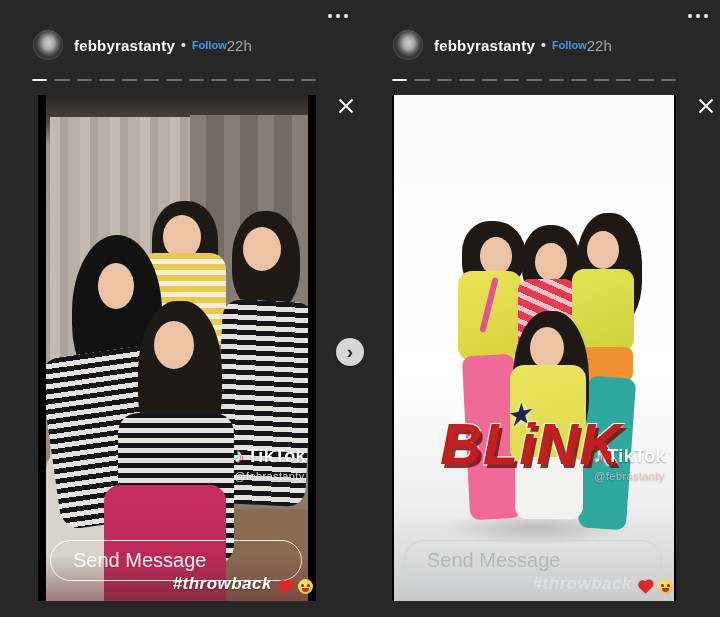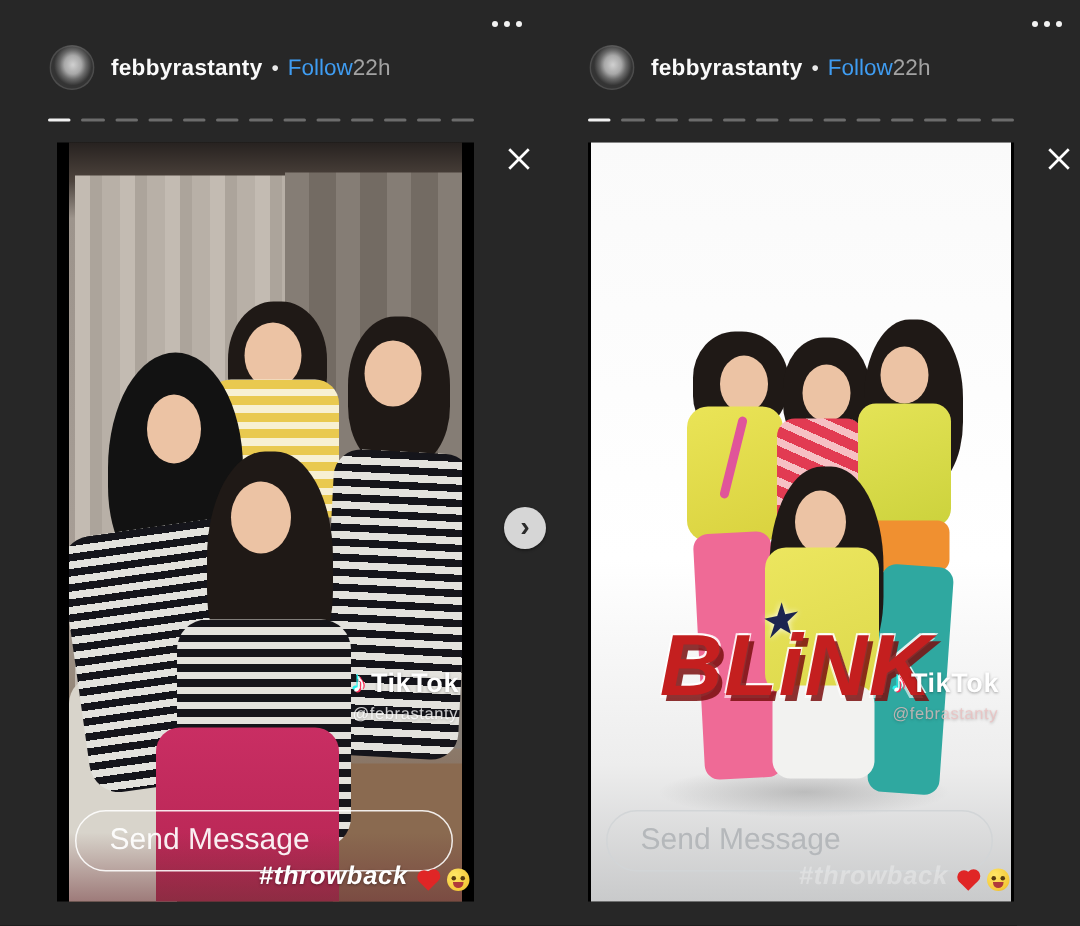--- a/index.html
+++ b/index.html
@@ -12,21 +12,21 @@
   .story--dark  { left:0; }
   .story--light { left:360px; }
 
   
   .header { position:absolute; left:33px; top:30px; right:40px; height:30px; display:flex; align-items:center; }
   .avatar { width:30px; height:30px; border-radius:50%; flex:0 0 30px;
             background: radial-gradient(ellipse 42% 46% at 52% 44%, #d0d0d0 0%, #a8a8a8 45%, #6a6a6a 70%, #343434 100%);
             box-shadow: inset 0 0 0 1px rgba(255,255,255,.12); cursor:pointer; }
   .username { margin-left:11px; font-size:15px; font-weight:700; color:#fafafa; letter-spacing:.2px; cursor:pointer; }
   .hsep { margin:0 6px; color:#e8e8e8; font-size:14px; }
-  .follow { color:var(--follow_blue,#3f9cf1); font-size:15px; font-weight:400; cursor:pointer; }
+  .follow { color:var(--follow_blue,#3f9cf1); font-size:11px; font-weight:700; cursor:pointer; }
   .time { color:var(--timestamp_gray,#a3a3a3); font-size:15px; }
   .more { position:absolute; right:8px; top:10px; width:28px; height:12px; display:flex; gap:4px; align-items:center; justify-content:center; cursor:pointer; }
   .more i { width:4px; height:4px; border-radius:50%; background:#f2f2f2; }
 
   
   .progress { position:absolute; left:32px; top:79px; width:284px; height:2px; display:flex; gap:7px; }
   .progress .seg { flex:1; height:2px; border-radius:1px; background:rgba(255,255,255,.32); }
   .progress .seg--active { background:var(--progress_active,#f1f1f1); }
 
   
@@ -92,21 +92,21 @@
   .rp-d-knees { left:121px; top:362px; width:68px; height:62px; background:#f2f2f0; border-radius:12px; }
 
   
   .blink { left:10px; top:320px; width:254px; text-align:center; font-size:58px; font-weight:900;
     color:var(--blink_red,#c41f1f); letter-spacing:1px; line-height:1;
     text-shadow: 3px 4px 0 rgba(122,14,14,.85), -1px -1px 0 rgba(255,255,255,.85), 1px -1px 0 rgba(255,255,255,.85), -1px 2px 0 rgba(255,255,255,.6); }
   .blink .star { position:absolute; left:101px; top:-15px; font-size:30px; font-weight:400; color:#1c2550;
     text-shadow: 0 0 4px rgba(255,255,255,.95); transform:rotate(-12deg); }
 
   
-  .tiktok { right:10px; top:350px; text-align:center; color:#fff; }
+  .tiktok { right:10px; top:350px; text-align:left; color:#fff; }
   .tt-row { font-size:18px; font-weight:700; letter-spacing:.4px;
     text-shadow: 0 1px 2px rgba(0,0,0,.35); white-space:nowrap; }
   .tt-note { font-weight:400; font-size:19px; margin-right:3px;
     text-shadow: 1.2px 1.2px 0 #fe2c55, -1.2px -1.2px 0 #25f4ee; }
   .tt-handle { margin-top:3px; font-size:11px; letter-spacing:.4px; color:rgba(255,255,255,.8);
     text-shadow:0 1px 2px rgba(0,0,0,.25); }
   .photo--light ~ .tiktok .tt-handle { color:rgba(235,190,190,.75); }
 
   
   .composer { position:absolute; left:12px; right:14px; bottom:20px; height:41px; border-radius:22px;

